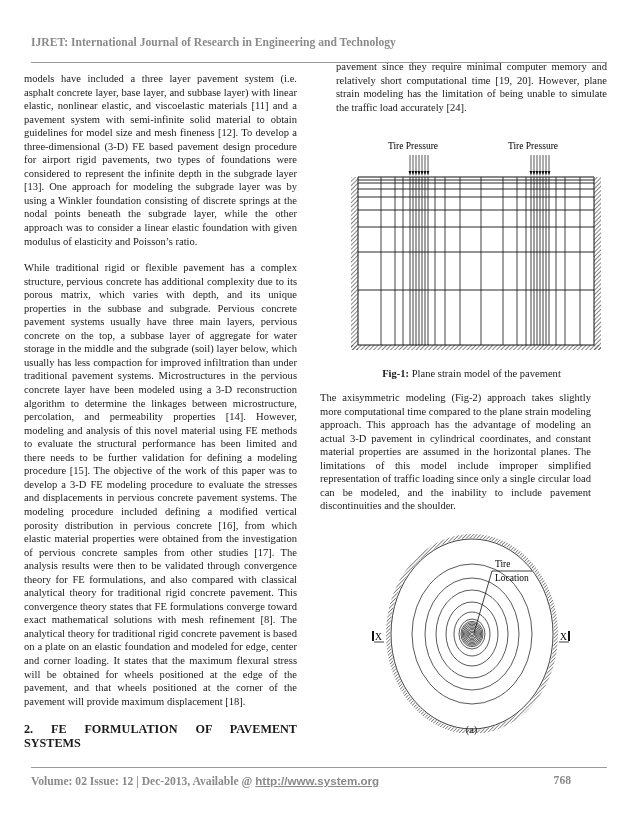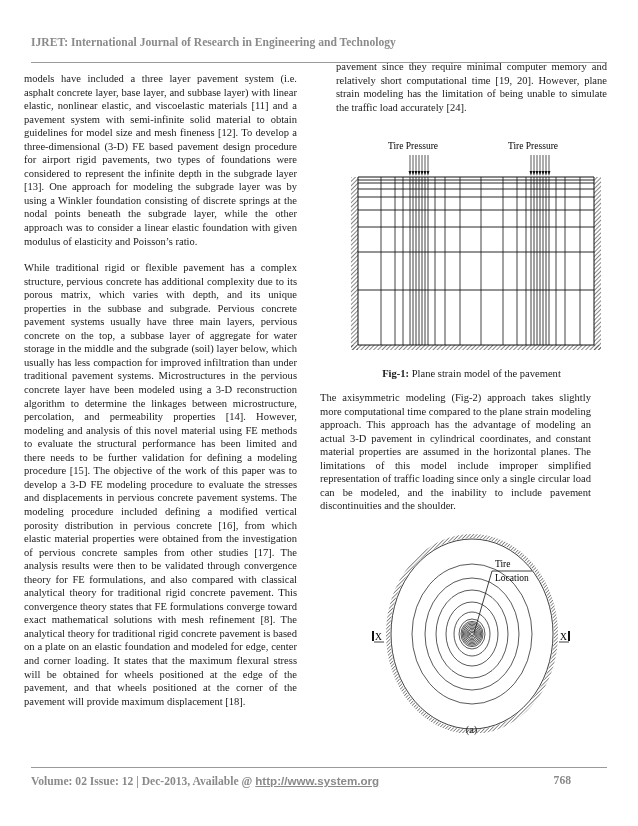--- a/index.html
+++ b/index.html
@@ -31,20 +31,21 @@
 <body>
 
 <div class="header">
   <span>IJRET: International Journal of Research in Engineering and Technology</span>
 </div>
 <div class="hr-top"></div>
 
 <div class="col col-left">
   <p>models have included a three layer pavement system (i.e. asphalt concrete layer, base layer, and subbase layer) with linear elastic, nonlinear elastic, and viscoelastic materials [11] and a pavement system with semi-infinite solid material to obtain guidelines for model size and mesh fineness [12]. To develop a three-dimensional (3-D) FE based pavement design procedure for airport rigid pavements, two types of foundations were considered to represent the infinite depth in the subgrade layer [13]. One approach for modeling the subgrade layer was by using a Winkler foundation consisting of discrete springs at the nodal points beneath the subgrade layer, while the other approach was to consider a linear elastic foundation with given modulus of elasticity and Poisson’s ratio.</p>
   <p>While traditional rigid or flexible pavement has a complex structure, pervious concrete has additional complexity due to its porous matrix, which varies with depth, and its unique properties in the subbase and subgrade.  Pervious concrete pavement systems usually have three main layers, pervious concrete on the top, a subbase layer of aggregate for water storage in the middle and the subgrade (soil) layer below, which usually has less compaction for improved infiltration than under traditional pavement systems.  Microstructures in the pervious concrete layer have been modeled using a 3-D reconstruction algorithm to determine the linkages between microstructure, percolation, and permeability properties [14]. However, modeling and analysis of this novel material using FE methods to evaluate the structural performance has been limited and there needs to be further validation for defining a modeling procedure [15]. The objective of the work of this paper was to develop a 3-D FE modeling procedure to evaluate the stresses and displacements in pervious concrete pavement systems. The modeling procedure included defining a modified vertical porosity distribution in pervious concrete [16], from which elastic material properties were obtained from the investigation of pervious concrete samples from other studies [17]. The analysis results were then to be validated through convergence theory for FE formulations, and also compared with classical analytical theory for traditional rigid concrete pavement. This convergence theory states that FE formulations converge toward exact mathematical solutions with mesh refinement [8]. The analytical theory for traditional rigid concrete pavement is based on a plate on an elastic foundation and modeled for edge, center and corner loading. It states that the maximum flexural stress will be obtained for wheels positioned at the edge of the pavement, and that wheels positioned at the corner of the pavement will provide maximum displacement [18].</p>
+  <p class="section-h">2. FE FORMULATION OF PAVEMENT SYSTEMS</p>
 </div>
 
 <div class="col col-right">
   <p>pavement since they require minimal computer memory and relatively short computational time [19, 20]. However, plane strain modeling has the limitation of being unable to simulate the traffic load accurately [24].</p>
 </div>
 
 <div class="fig fig1">
   <svg id="fig1svg" width="271" height="222" viewBox="0 0 271 222">
     <defs>
       <pattern id="hatch" width="3" height="3" patternUnits="userSpaceOnUse" patternTransform="rotate(45)">

